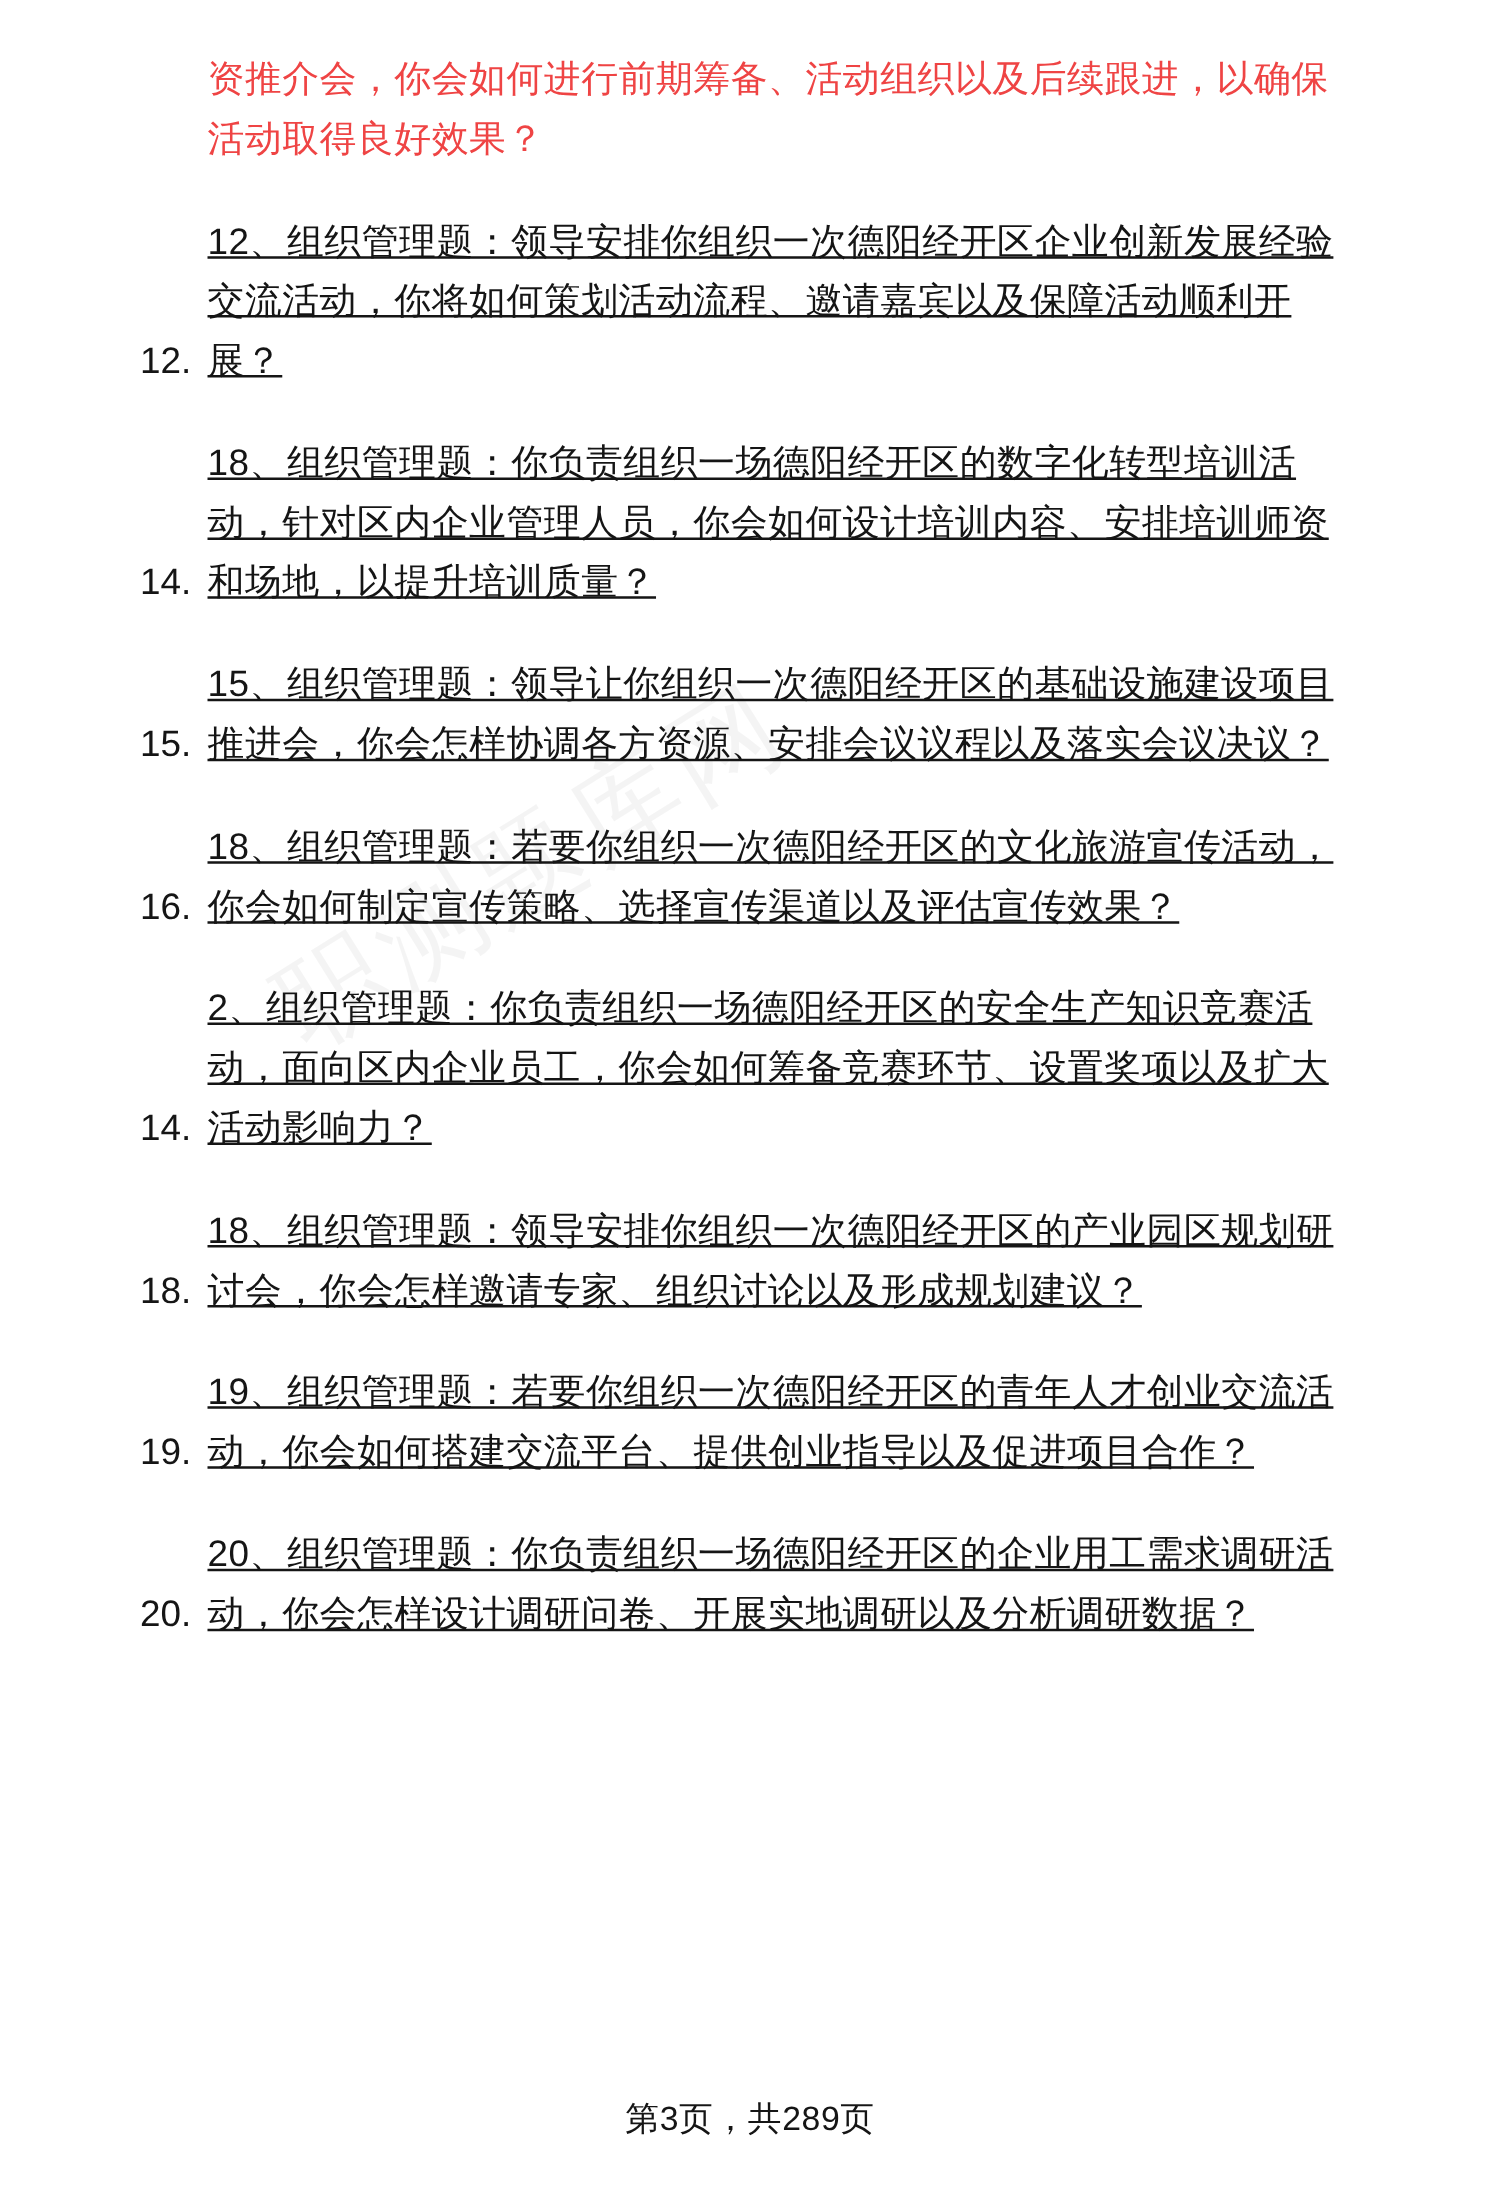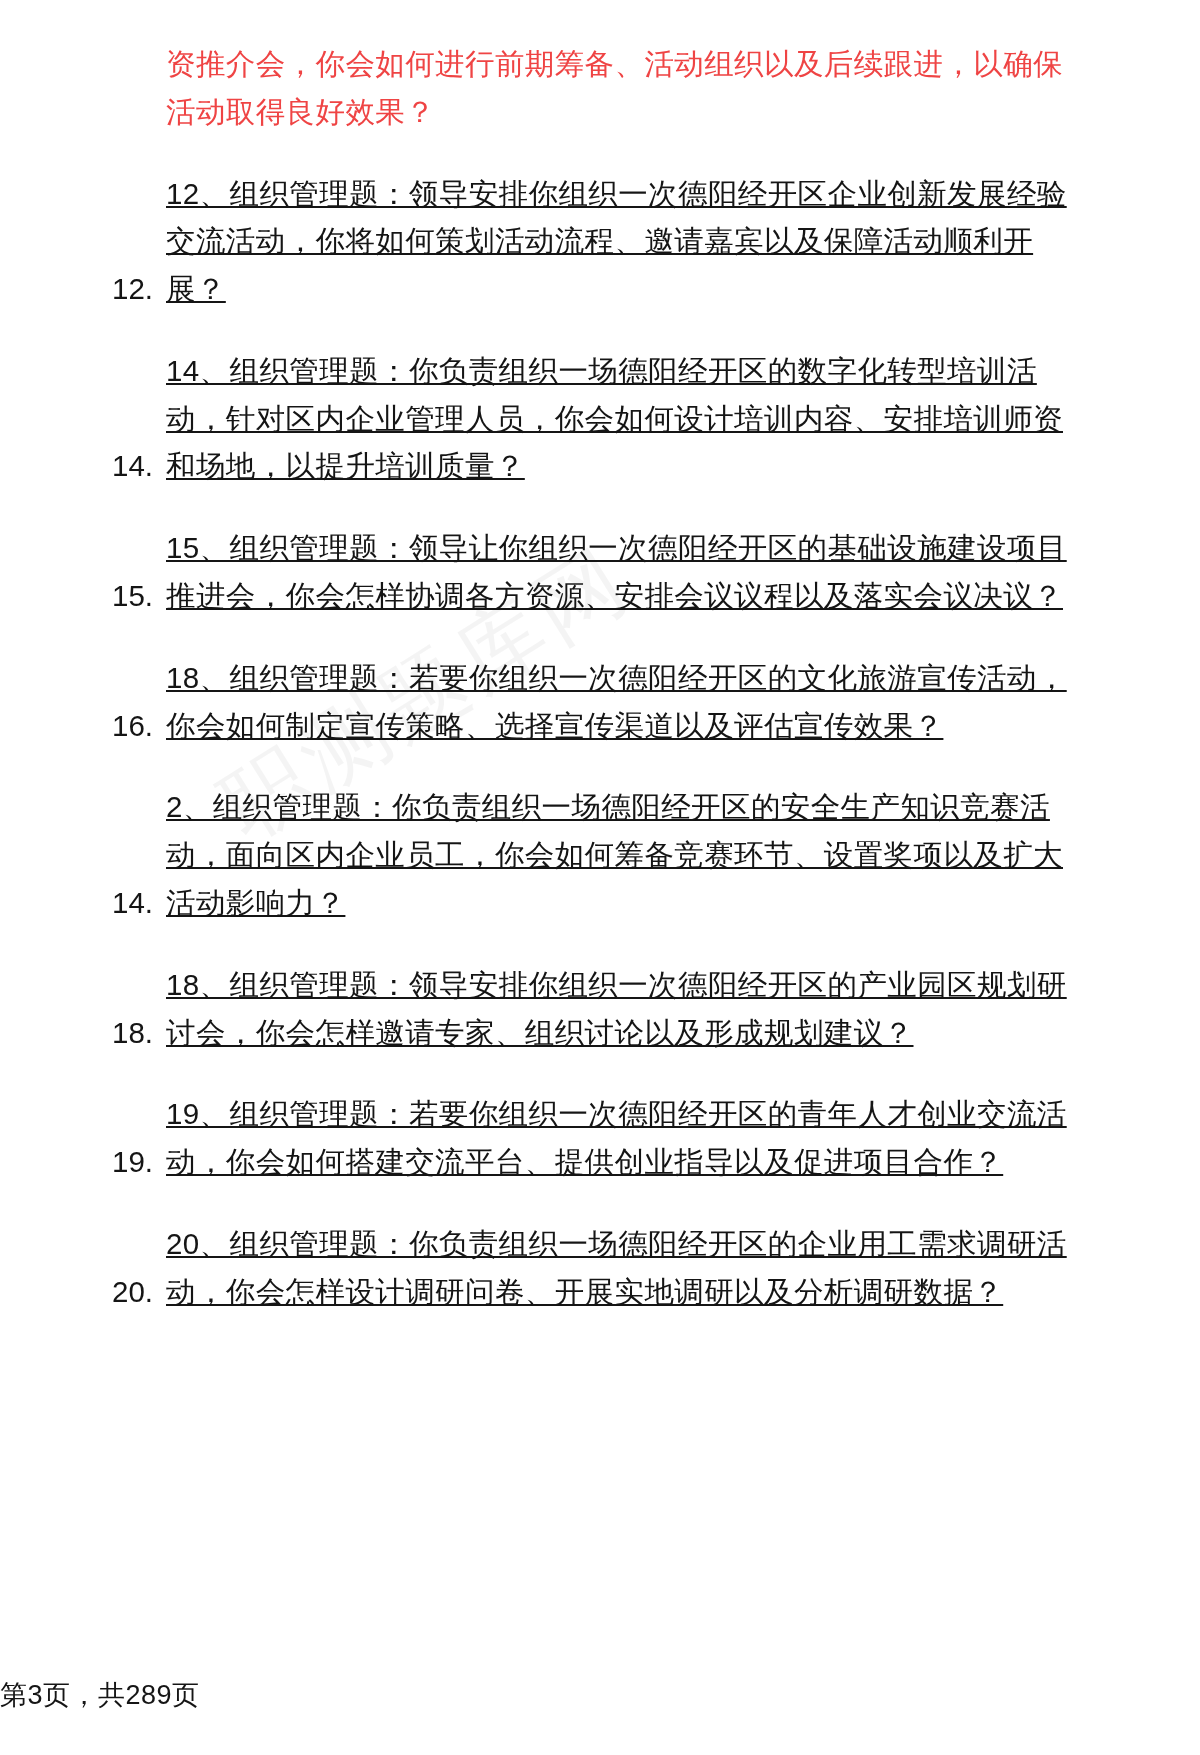--- a/index.html
+++ b/index.html
@@ -69,21 +69,21 @@
     line-height: 1.62;
     letter-spacing: 0.4px;
     color: #151515;
     text-decoration: underline;
   }
   .footer {
     position: absolute;
     left: 0;
     right: 0;
     bottom: 42px;
-    text-align: left;
+    text-align: center;
     font-size: 27px;
     color: #151515;
     letter-spacing: 0.5px;
     z-index: 1;
   }
 </style>
 </head>
 <body>
 
 <div class="page">
@@ -95,21 +95,21 @@
     <p class="continuation">资推介会，你会如何进行前期筹备、活动组织以及后续跟进，以确保活动取得良好效果？</p>
 
     <div class="item">
       <div class="item-num">12.</div>
       <div class="item-text">12、组织管理题：领导安排你组织一次德阳经开区企业创新发展经验交流活动，你将如何策划活动流程、邀请嘉宾以及保障活动顺利开展？</div>
     </div>
 
 
     <div class="item">
       <div class="item-num">14.</div>
-      <div class="item-text">14、组织管理题：你负责组织一场德阳经开区的数字化转型培训活动，针对区内企业管理人员，你会如何设计培训内容、安排培训师资和场地，以提升培训质量？</div>
+      <div class="item-text">18、组织管理题：你负责组织一场德阳经开区的数字化转型培训活动，针对区内企业管理人员，你会如何设计培训内容、安排培训师资和场地，以提升培训质量？</div>
     </div>
 
     <div class="item">
       <div class="item-num">15.</div>
       <div class="item-text">15、组织管理题：领导让你组织一次德阳经开区的基础设施建设项目推进会，你会怎样协调各方资源、安排会议议程以及落实会议决议？</div>
     </div>
 
     <div class="item">
       <div class="item-num">16.</div>
       <div class="item-text">18、组织管理题：若要你组织一次德阳经开区的文化旅游宣传活动，你会如何制定宣传策略、选择宣传渠道以及评估宣传效果？</div>

